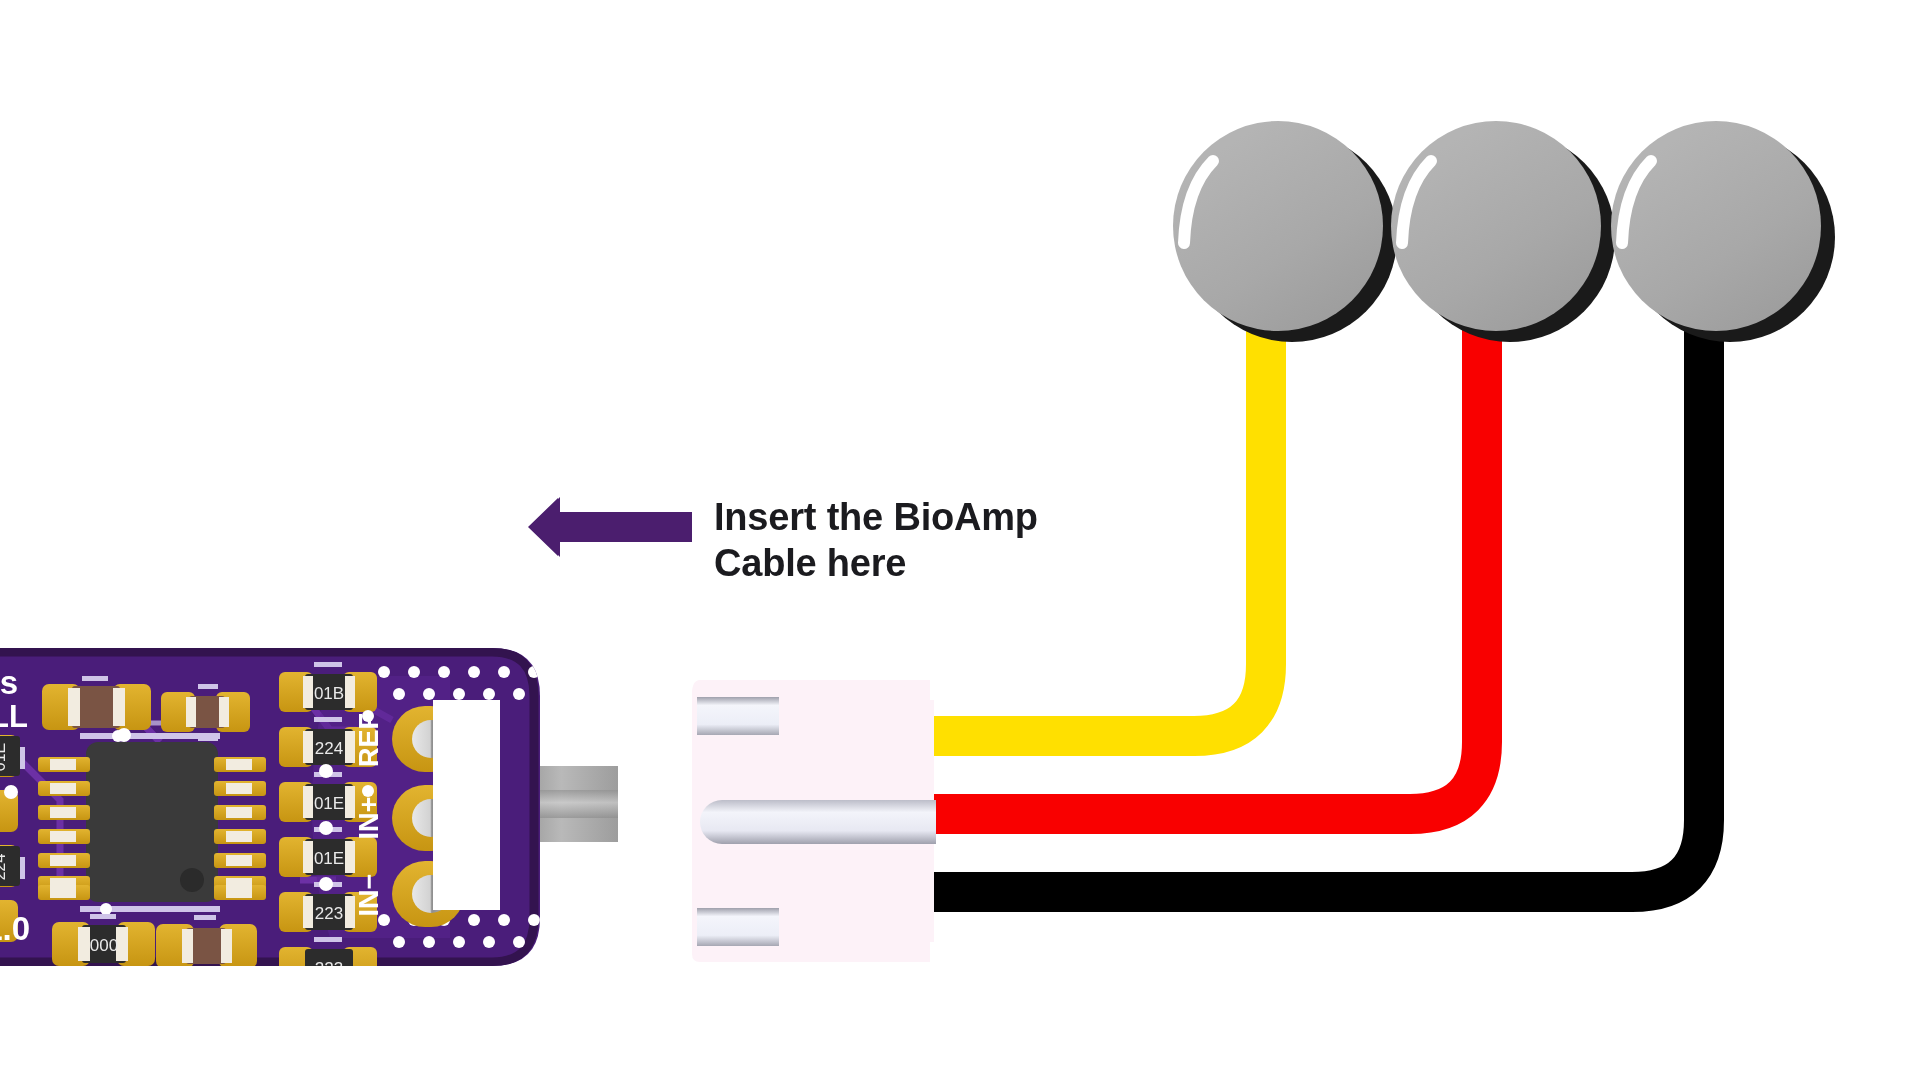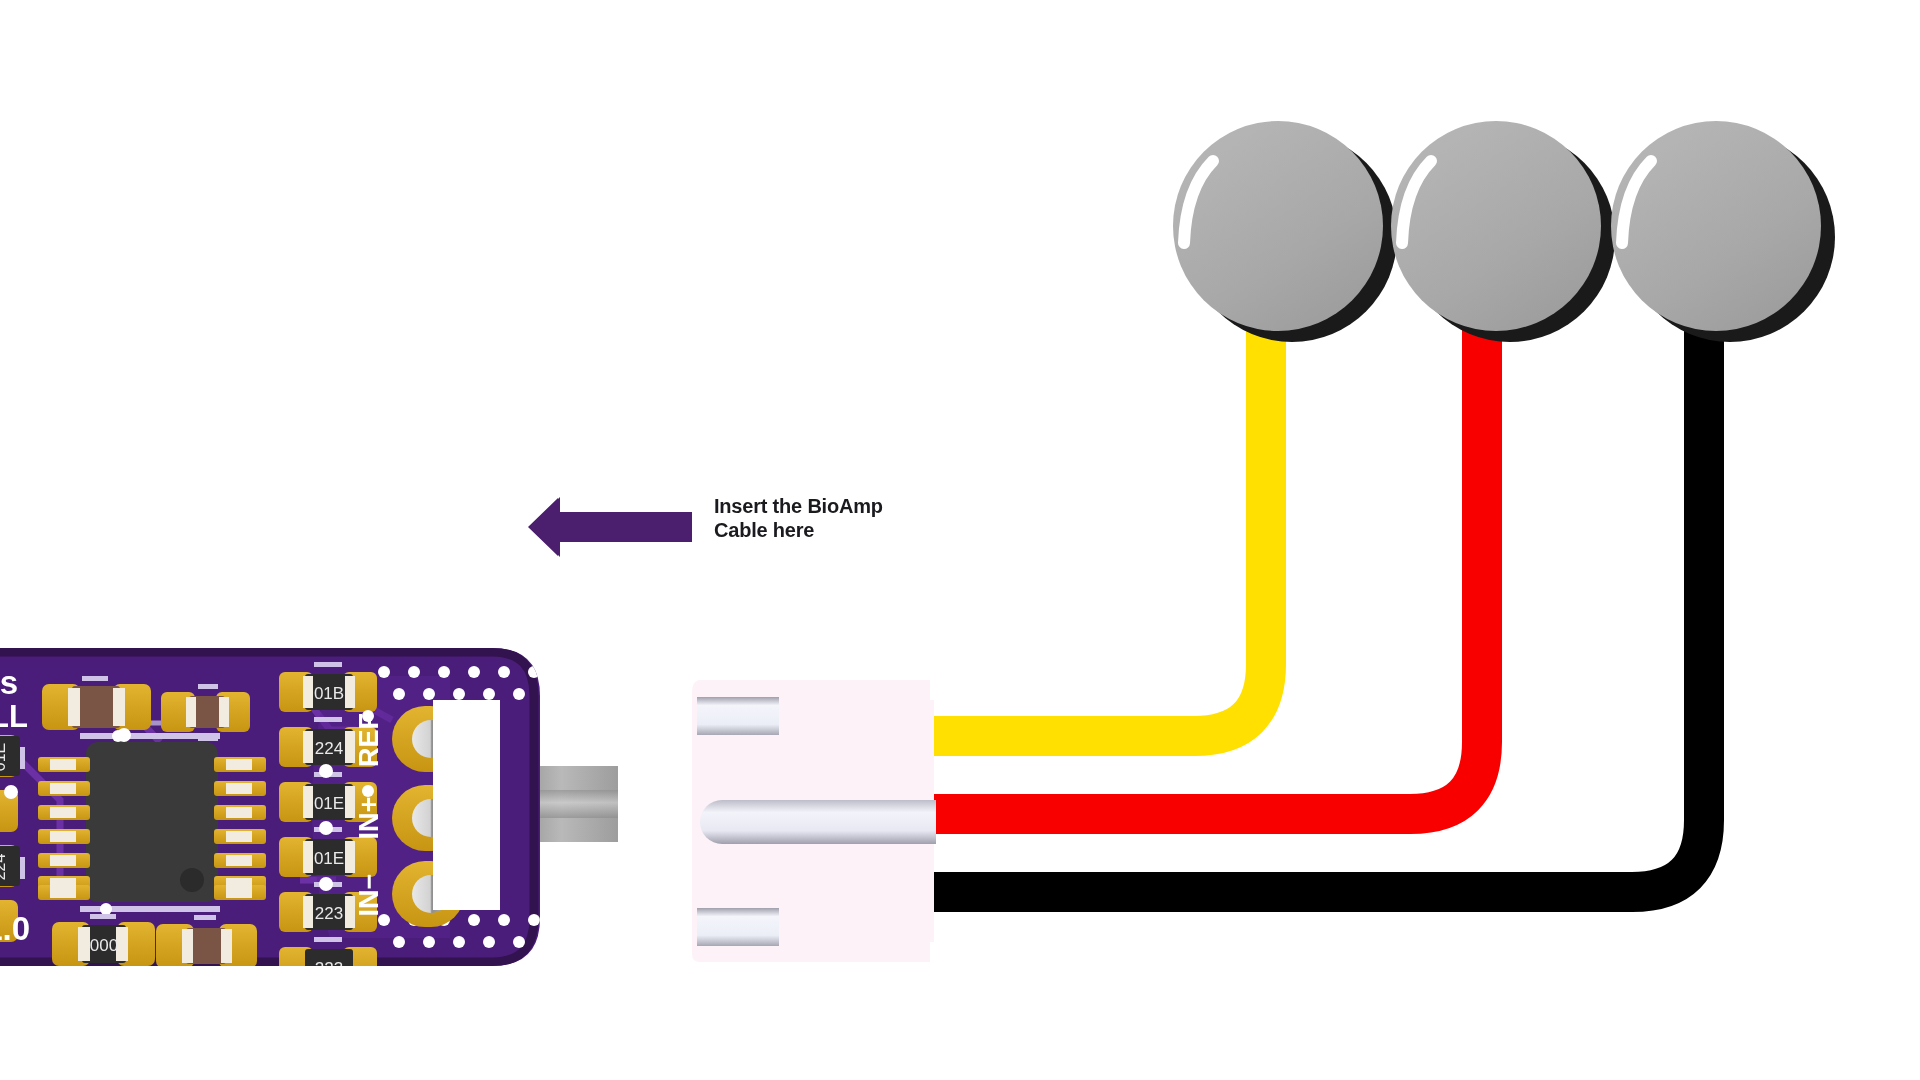--- a/index.html
+++ b/index.html
@@ -15,21 +15,21 @@
     width: 1920px; height: 1080px;
     background: #ffffff;
   }
   svg.layer { position: absolute; left: 0; top: 0; width: 1920px; height: 1080px; }
 
   
   #annotation-text {
     position: absolute;
     left: 714px; top: 494px;
     width: 340px;
-    font-size: 20px;
+    font-size: 38px;
     font-weight: bold;
     line-height: 1.22;
     letter-spacing: -0.2px;
     color: #1b1b1f;
     white-space: pre-line;
   }
 </style>
 </head>
 <body>
 

